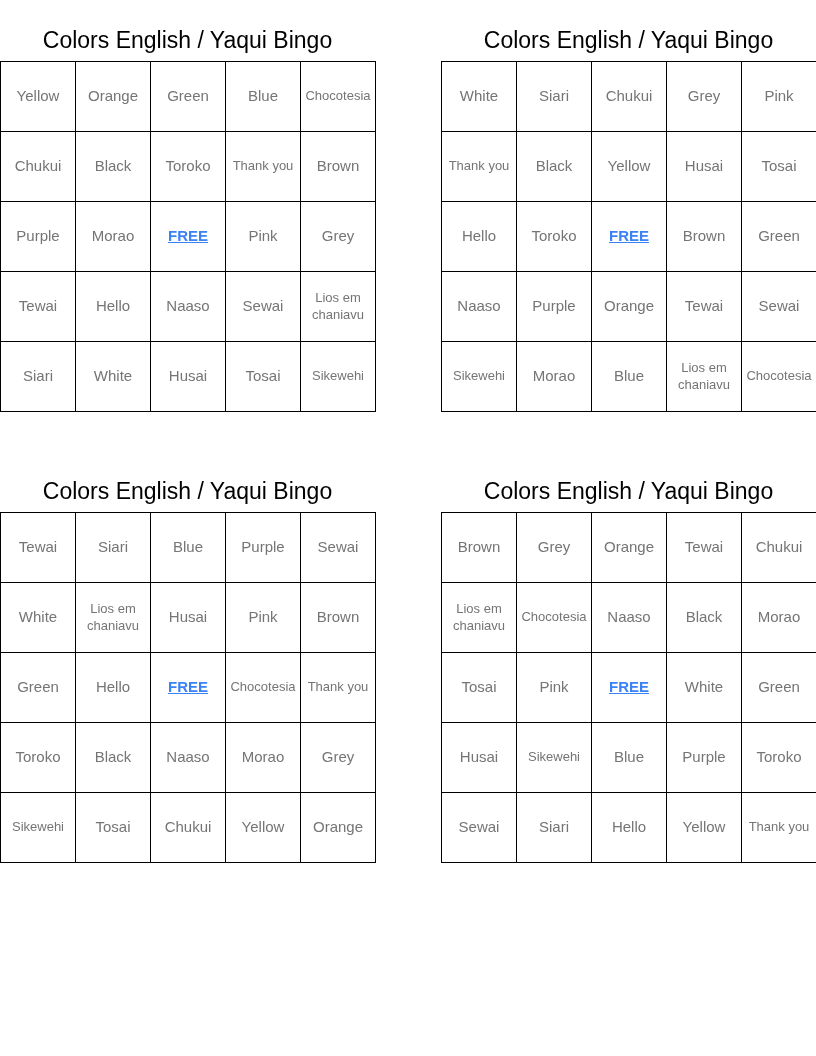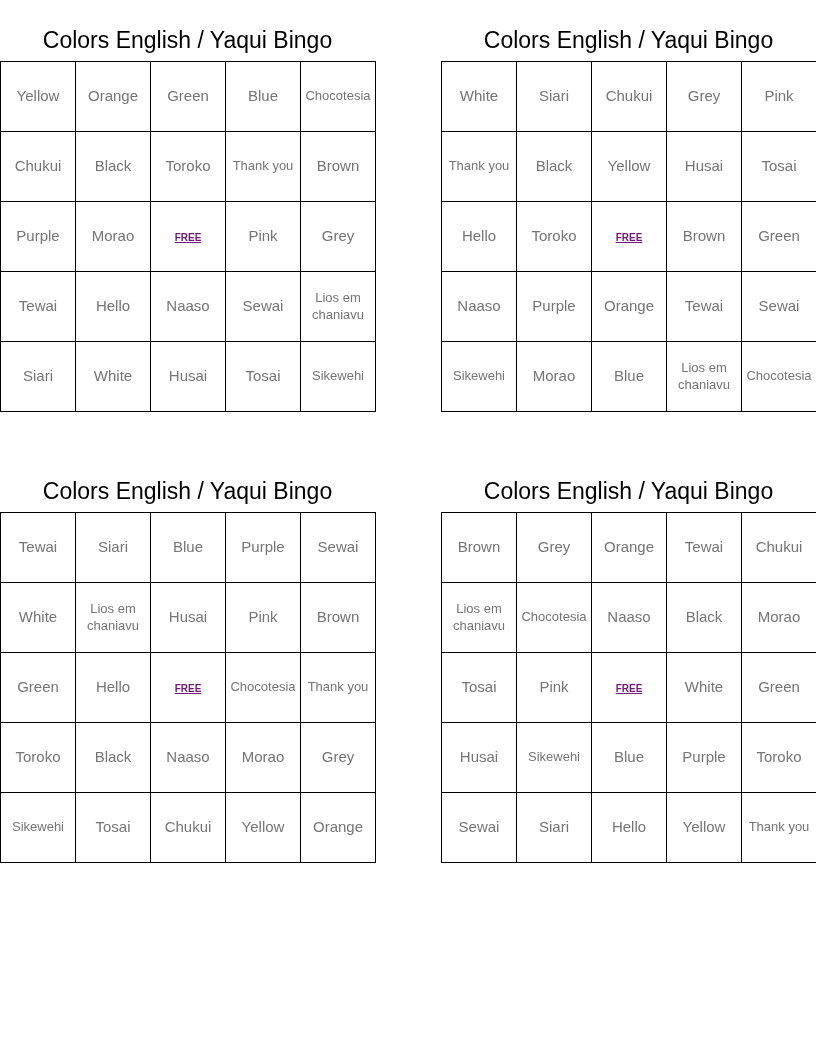--- a/index.html
+++ b/index.html
@@ -50,22 +50,22 @@
     line-height: 1.25;
     color: #757575;
     word-wrap: break-word;
   }
   table.bingo-grid td.small {
     font-size: 13px;
   }
   table.bingo-grid td.free span {
     font-weight: bold;
     text-decoration: underline;
-    color: #701a75;
-    font-size: 10px;
+    color: #3b82f6;
+    font-size: 15px;
   }
 </style>
 </head>
 <body>
 
 <div class="card card-tl">
   <div class="card-title">Colors English / Yaqui Bingo</div>
   <table class="bingo-grid">
       <tbody>
         <tr>

